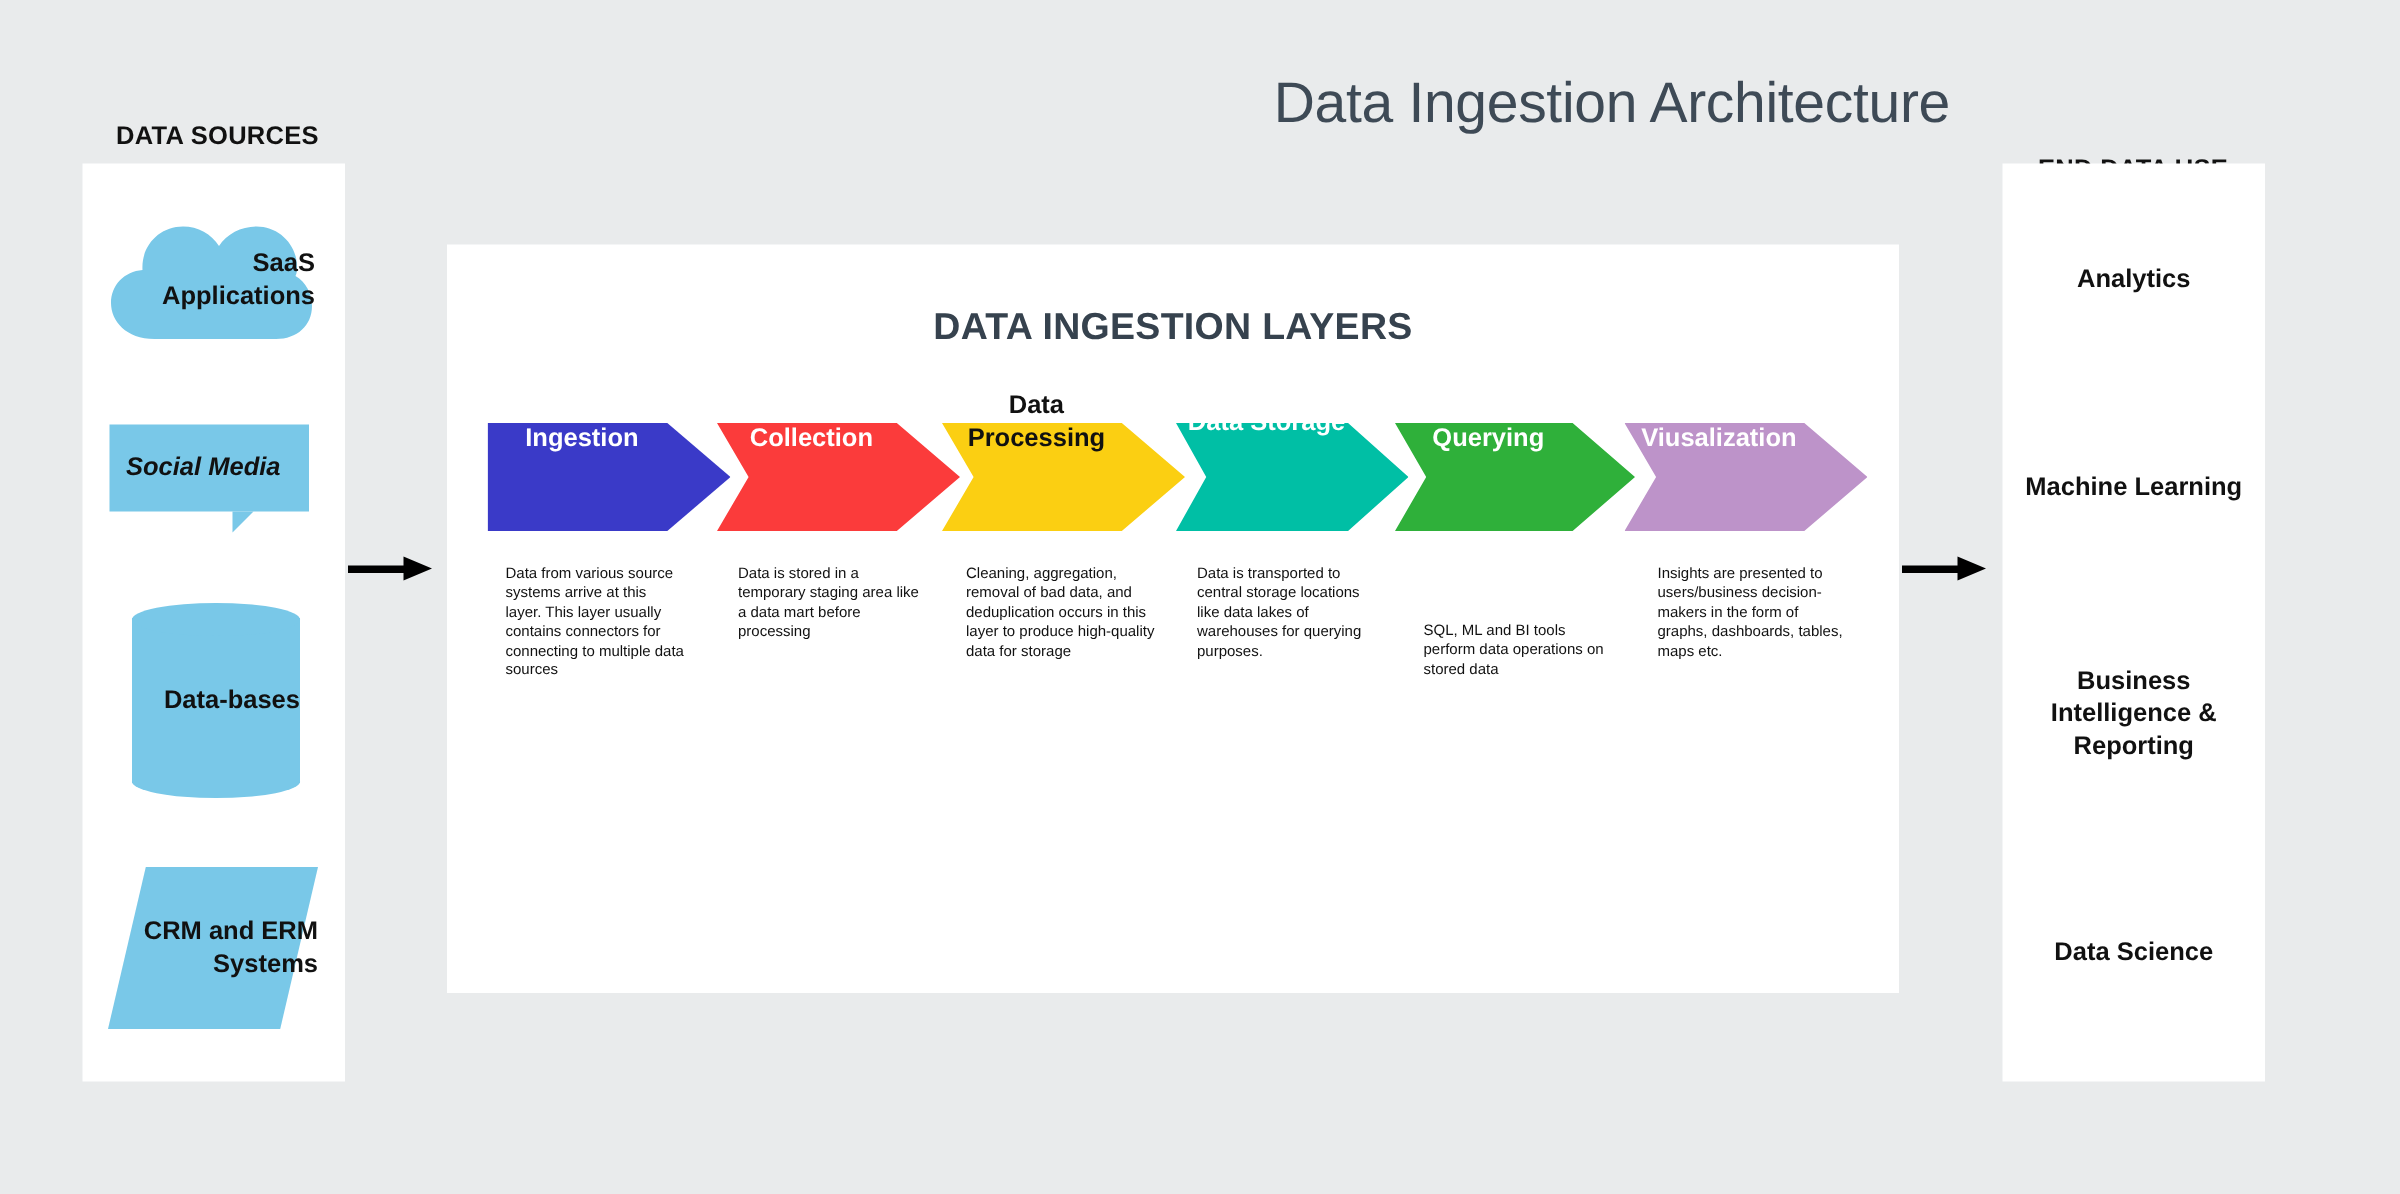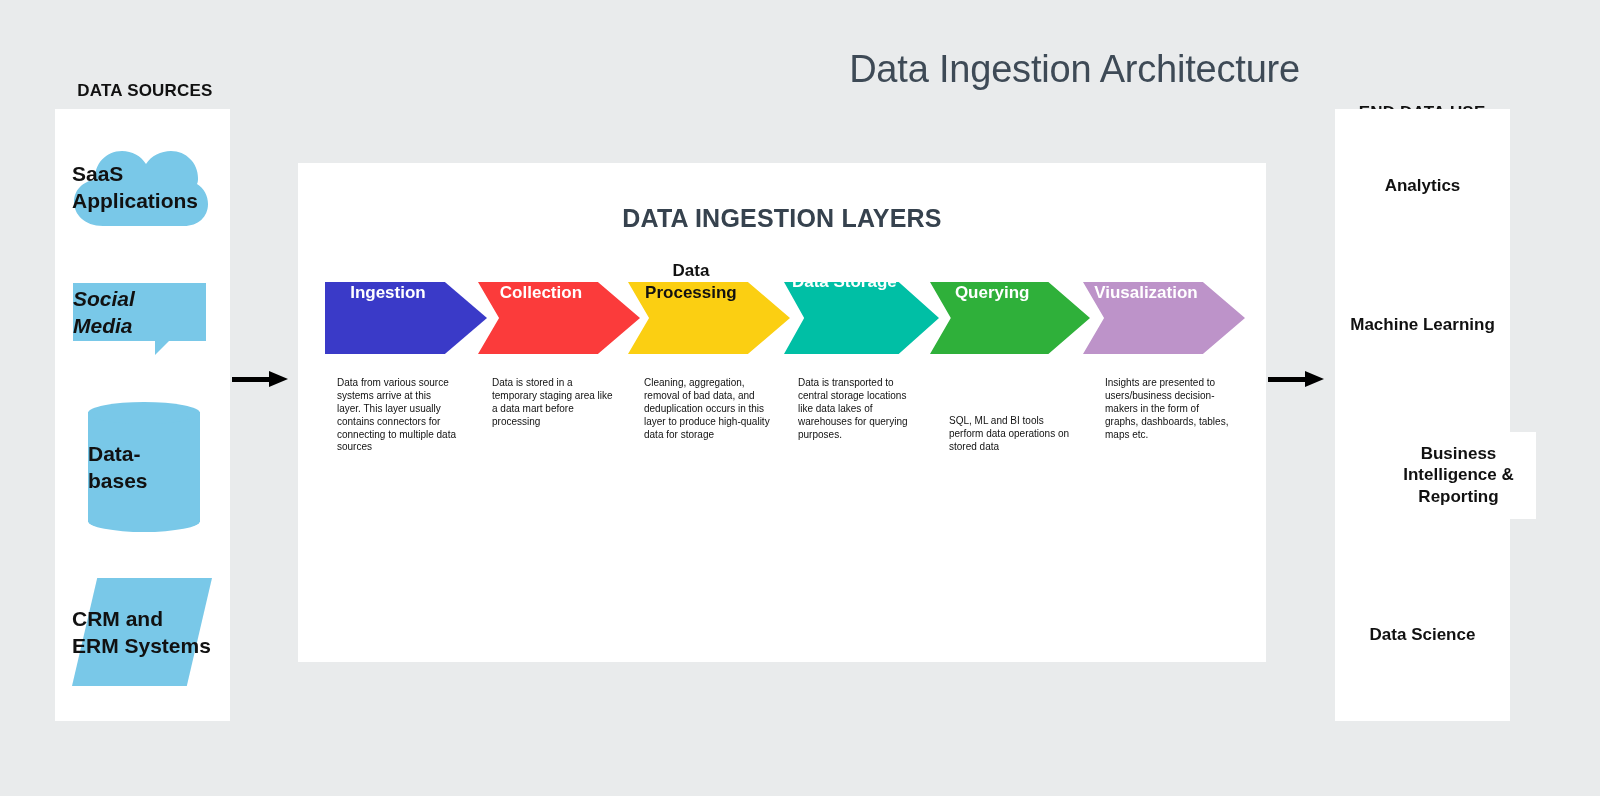--- a/index.html
+++ b/index.html
@@ -38,23 +38,23 @@
   
   .panel { position: absolute; background: #ffffff; }
   #src-panel { left: 55px;  top: 109px; width: 175px; height: 612px; }
   #end-panel { left: 1335px;top: 109px; width: 175px; height: 612px; }
   #mid-panel { left: 298px; top: 163px; width: 968px; height: 499px; }
 
   
   .src-label {
     position: absolute;
     font-weight: bold;
-    font-size: 21px;
+    font-size: 17px;
     color: #111;
-    text-align: left;
+    text-align: right;
     line-height: 1.3;
     width: 100%;
     left: 0;
     top: 50%;
     transform: translateY(-50%);
     z-index: 2;
   }
   .src-shape { position: absolute; }
 
   
@@ -99,21 +99,21 @@
     left: 0; width: 100%;
     top: 50%; transform: translateY(-50%);
     text-align: center;
     font-weight: bold;
     font-size: 17px;
     color: #111;
     line-height: 1.28;
   }
   #end-0 { top: 151px; height: 70px; }
   #end-1 { top: 293px; height: 64px; }
-  #end-2 { top: 432px; height: 87px; margin-left: 36px; }
+  #end-2 { top: 432px; height: 87px; }
   #end-3 { top: 610px; height: 50px; }
 
   
   .conn { position: absolute; }
   .conn .line { position: absolute; left: 0; top: 6px; height: 5px; background: #000; }
   .conn .head {
     position: absolute; top: 0;
     width: 0; height: 0;
     border-top: 8.5px solid transparent;
     border-bottom: 8.5px solid transparent;

